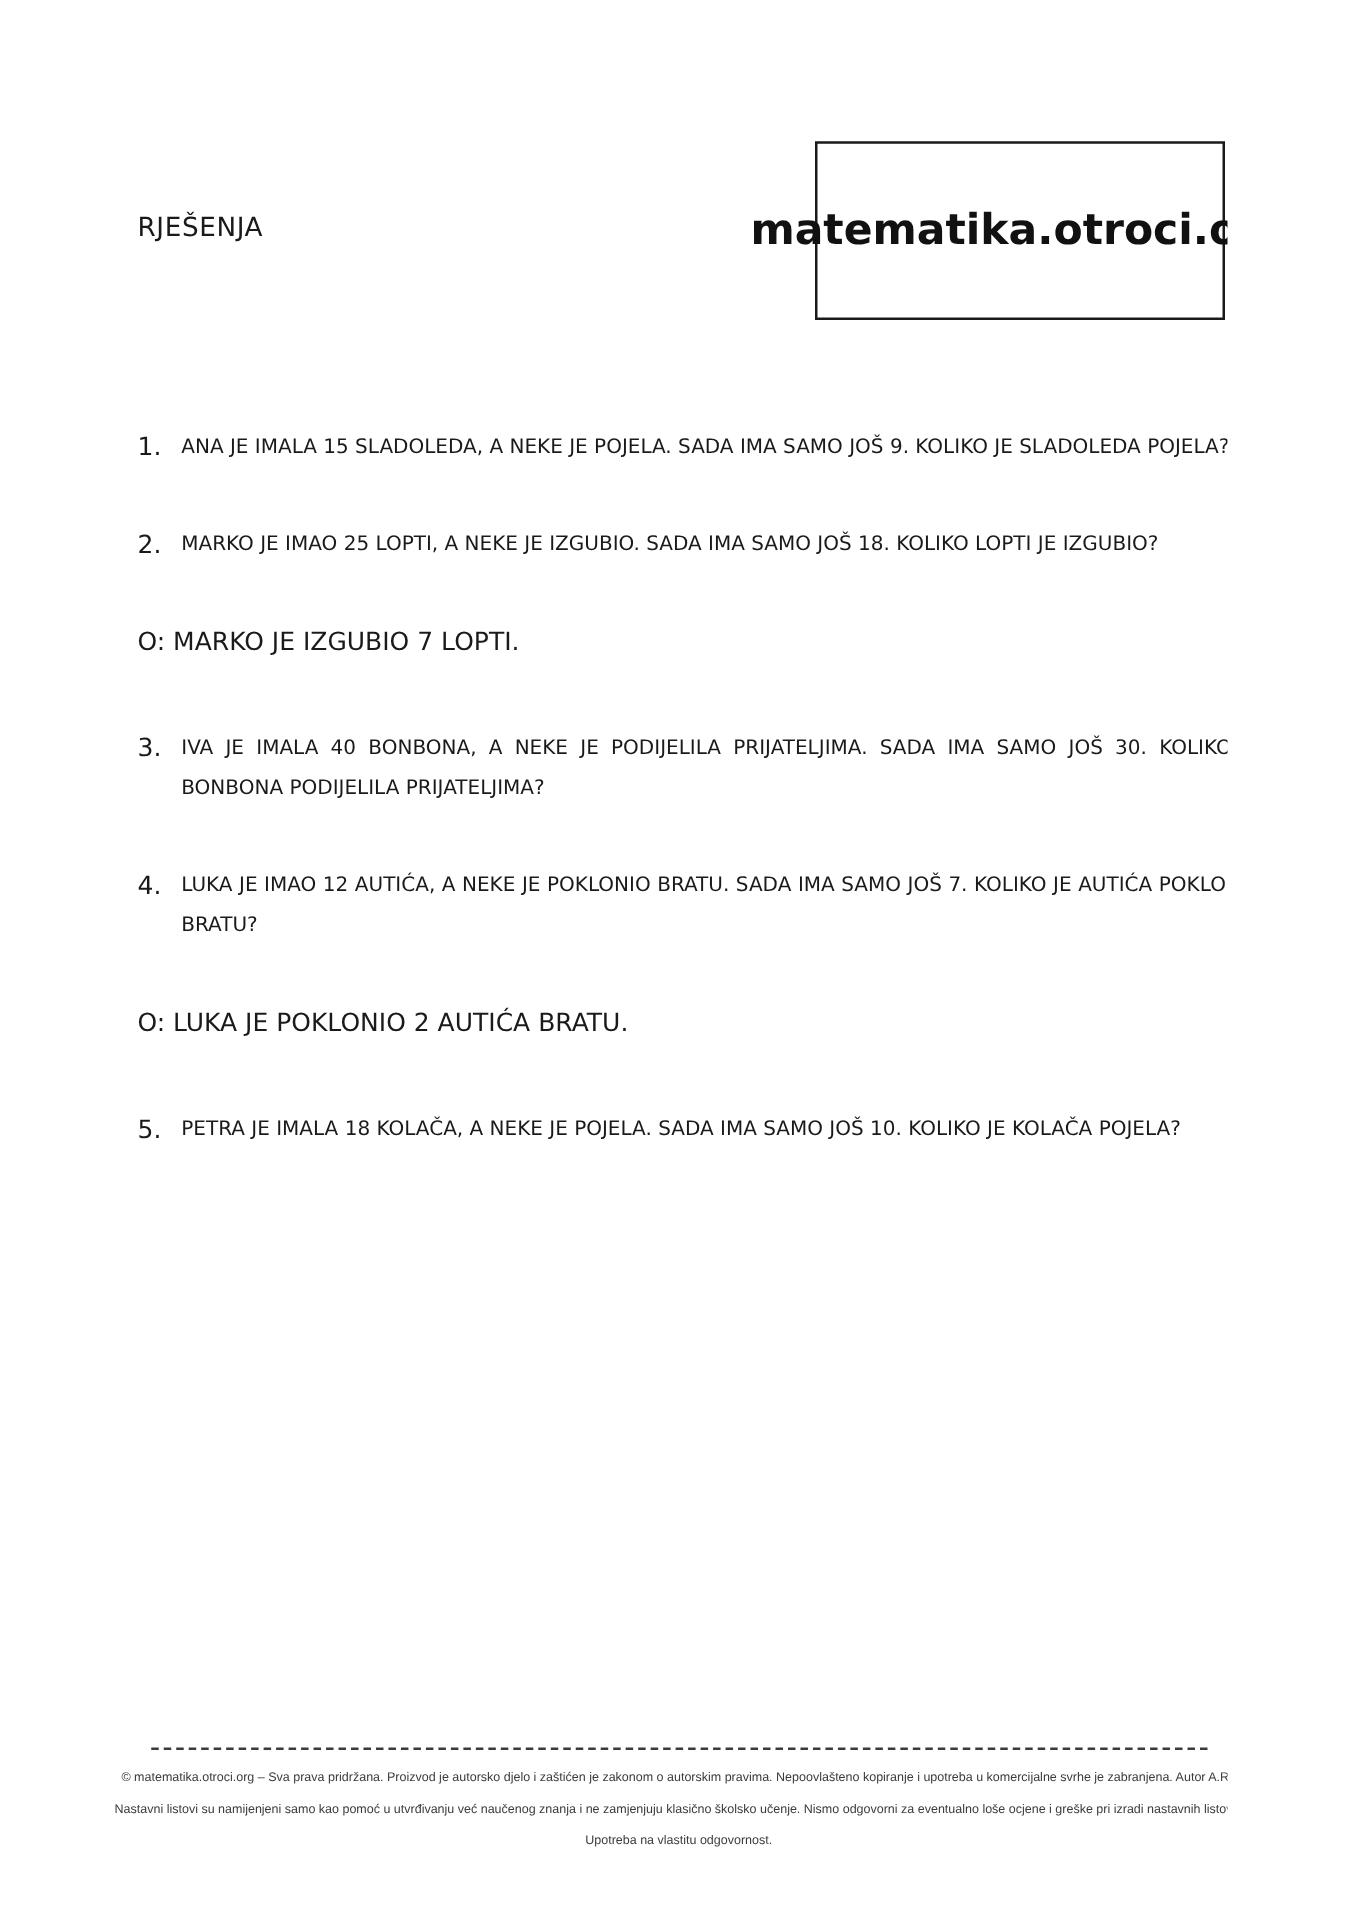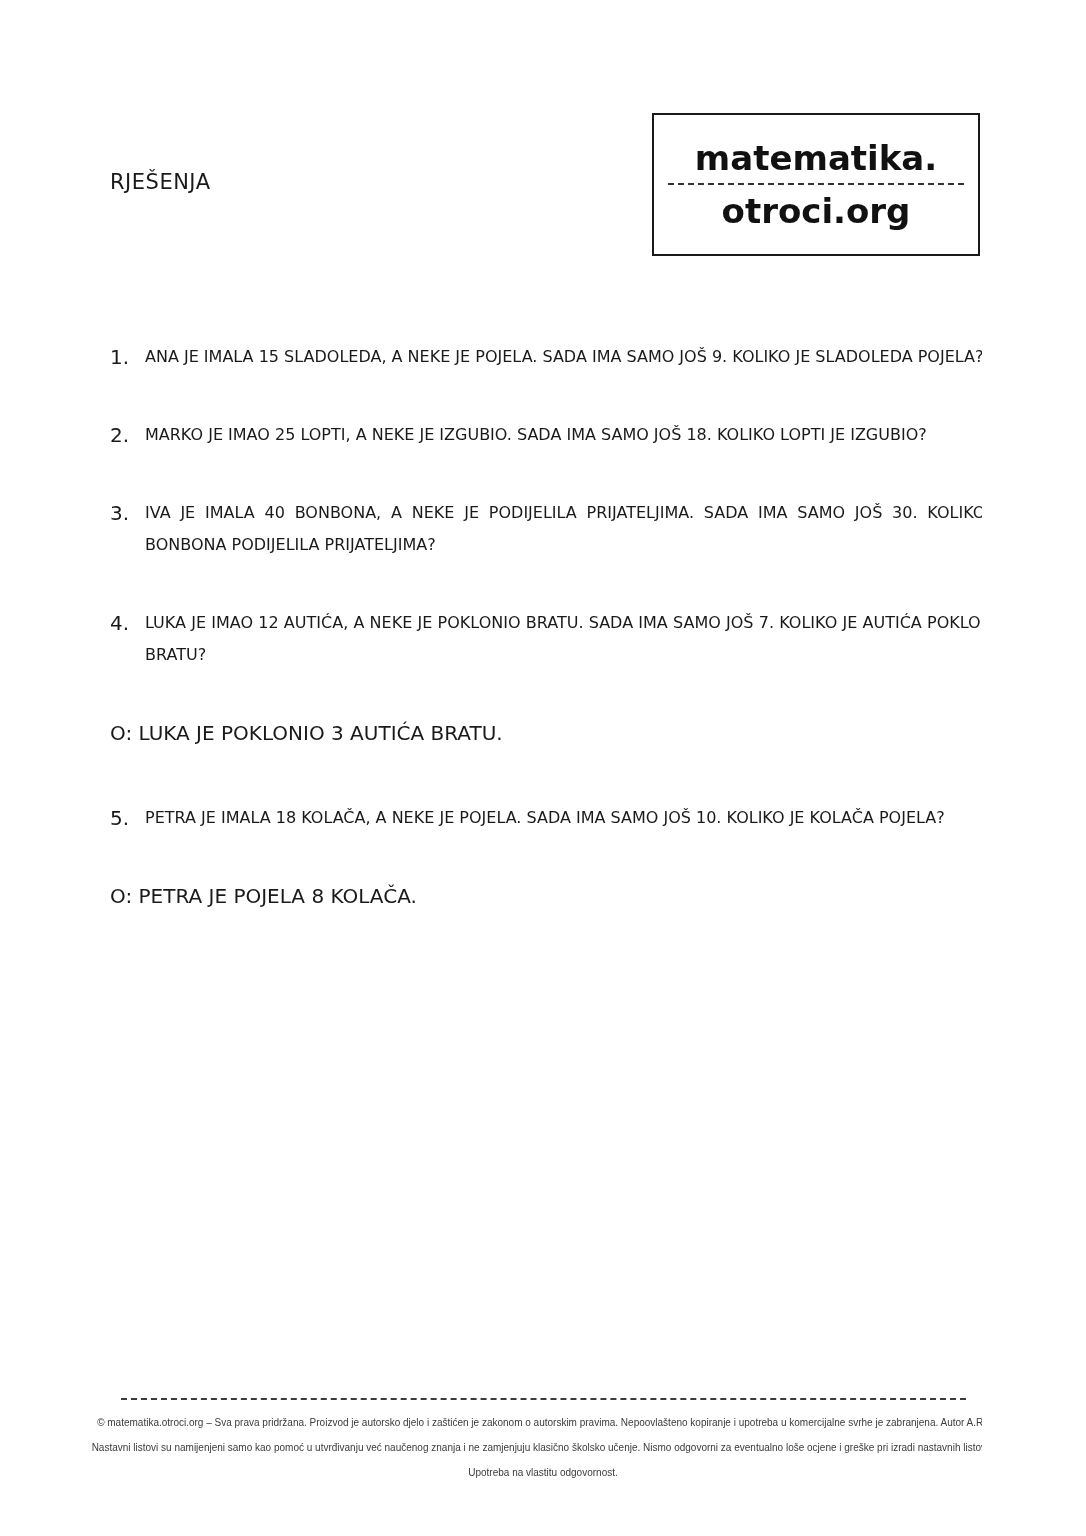--- a/index.html
+++ b/index.html
@@ -28,21 +28,21 @@
   }
   .logo-box {
     position: absolute;
     left: 652px;
     top: 113px;
     width: 328px;
     height: 143px;
     border: 2px solid #1a1a1a;
     box-sizing: border-box;
     display: flex;
-    flex-direction: column;
+    flex-direction: row;
     justify-content: center;
     align-items: center;
     padding: 6px 14px;
   }
   .logo-line {
     font-size: 34px;
     font-weight: bold;
     line-height: 1.2;
     white-space: nowrap;
     color: #111111;
@@ -125,43 +125,43 @@
         <span class="q-num">1.</span>
         <span class="q-text">ANA JE IMALA 15 SLADOLEDA, A NEKE JE POJELA. SADA IMA SAMO JOŠ 9. KOLIKO JE SLADOLEDA POJELA?</span>
       </div>
     </div>
 
     <div class="problem">
       <div class="q-row">
         <span class="q-num">2.</span>
         <span class="q-text">MARKO JE IMAO 25 LOPTI, A NEKE JE IZGUBIO. SADA IMA SAMO JOŠ 18. KOLIKO LOPTI JE IZGUBIO?</span>
       </div>
+      <div class="q-answer">O: MARKO JE IZGUBIO 7 LOPTI.</div>
     </div>
 
     <div class="problem">
       <div class="q-row">
         <span class="q-num">3.</span>
         <span class="q-text">IVA JE IMALA 40 BONBONA, A NEKE JE PODIJELILA PRIJATELJIMA. SADA IMA SAMO JOŠ 30. KOLIKO JE BONBONA PODIJELILA PRIJATELJIMA?</span>
       </div>
     </div>
 
     <div class="problem">
       <div class="q-row">
         <span class="q-num">4.</span>
         <span class="q-text">LUKA JE IMAO 12 AUTIĆA, A NEKE JE POKLONIO BRATU. SADA IMA SAMO JOŠ 7. KOLIKO JE AUTIĆA POKLONIO BRATU?</span>
       </div>
-      <div class="q-answer">O: LUKA JE POKLONIO 3 AUTIĆA BRATU.</div>
+      <div class="q-answer">O: LUKA JE POKLONIO 2 AUTIĆA BRATU.</div>
     </div>
 
     <div class="problem">
       <div class="q-row">
         <span class="q-num">5.</span>
         <span class="q-text">PETRA JE IMALA 18 KOLAČA, A NEKE JE POJELA. SADA IMA SAMO JOŠ 10. KOLIKO JE KOLAČA POJELA?</span>
       </div>
-      <div class="q-answer">O: PETRA JE POJELA 8 KOLAČA.</div>
     </div>
 
   </div>
 
   <div class="footer">
     <div class="footer-divider"></div>
     <div class="footer-text">© matematika.otroci.org – Sva prava pridržana. Proizvod je autorsko djelo i zaštićen je zakonom o autorskim pravima. Nepoovlašteno kopiranje i upotreba u komercijalne svrhe je zabranjena. Autor A.R.. Nastavni listovi su namijenjeni samo kao pomoć u utvrđivanju već naučenog znanja i ne zamjenjuju klasično školsko učenje. Nismo odgovorni za eventualno loše ocjene i greške pri izradi nastavnih listova. Upotreba na vlastitu odgovornost.</div>
   </div>
 
 </div>

